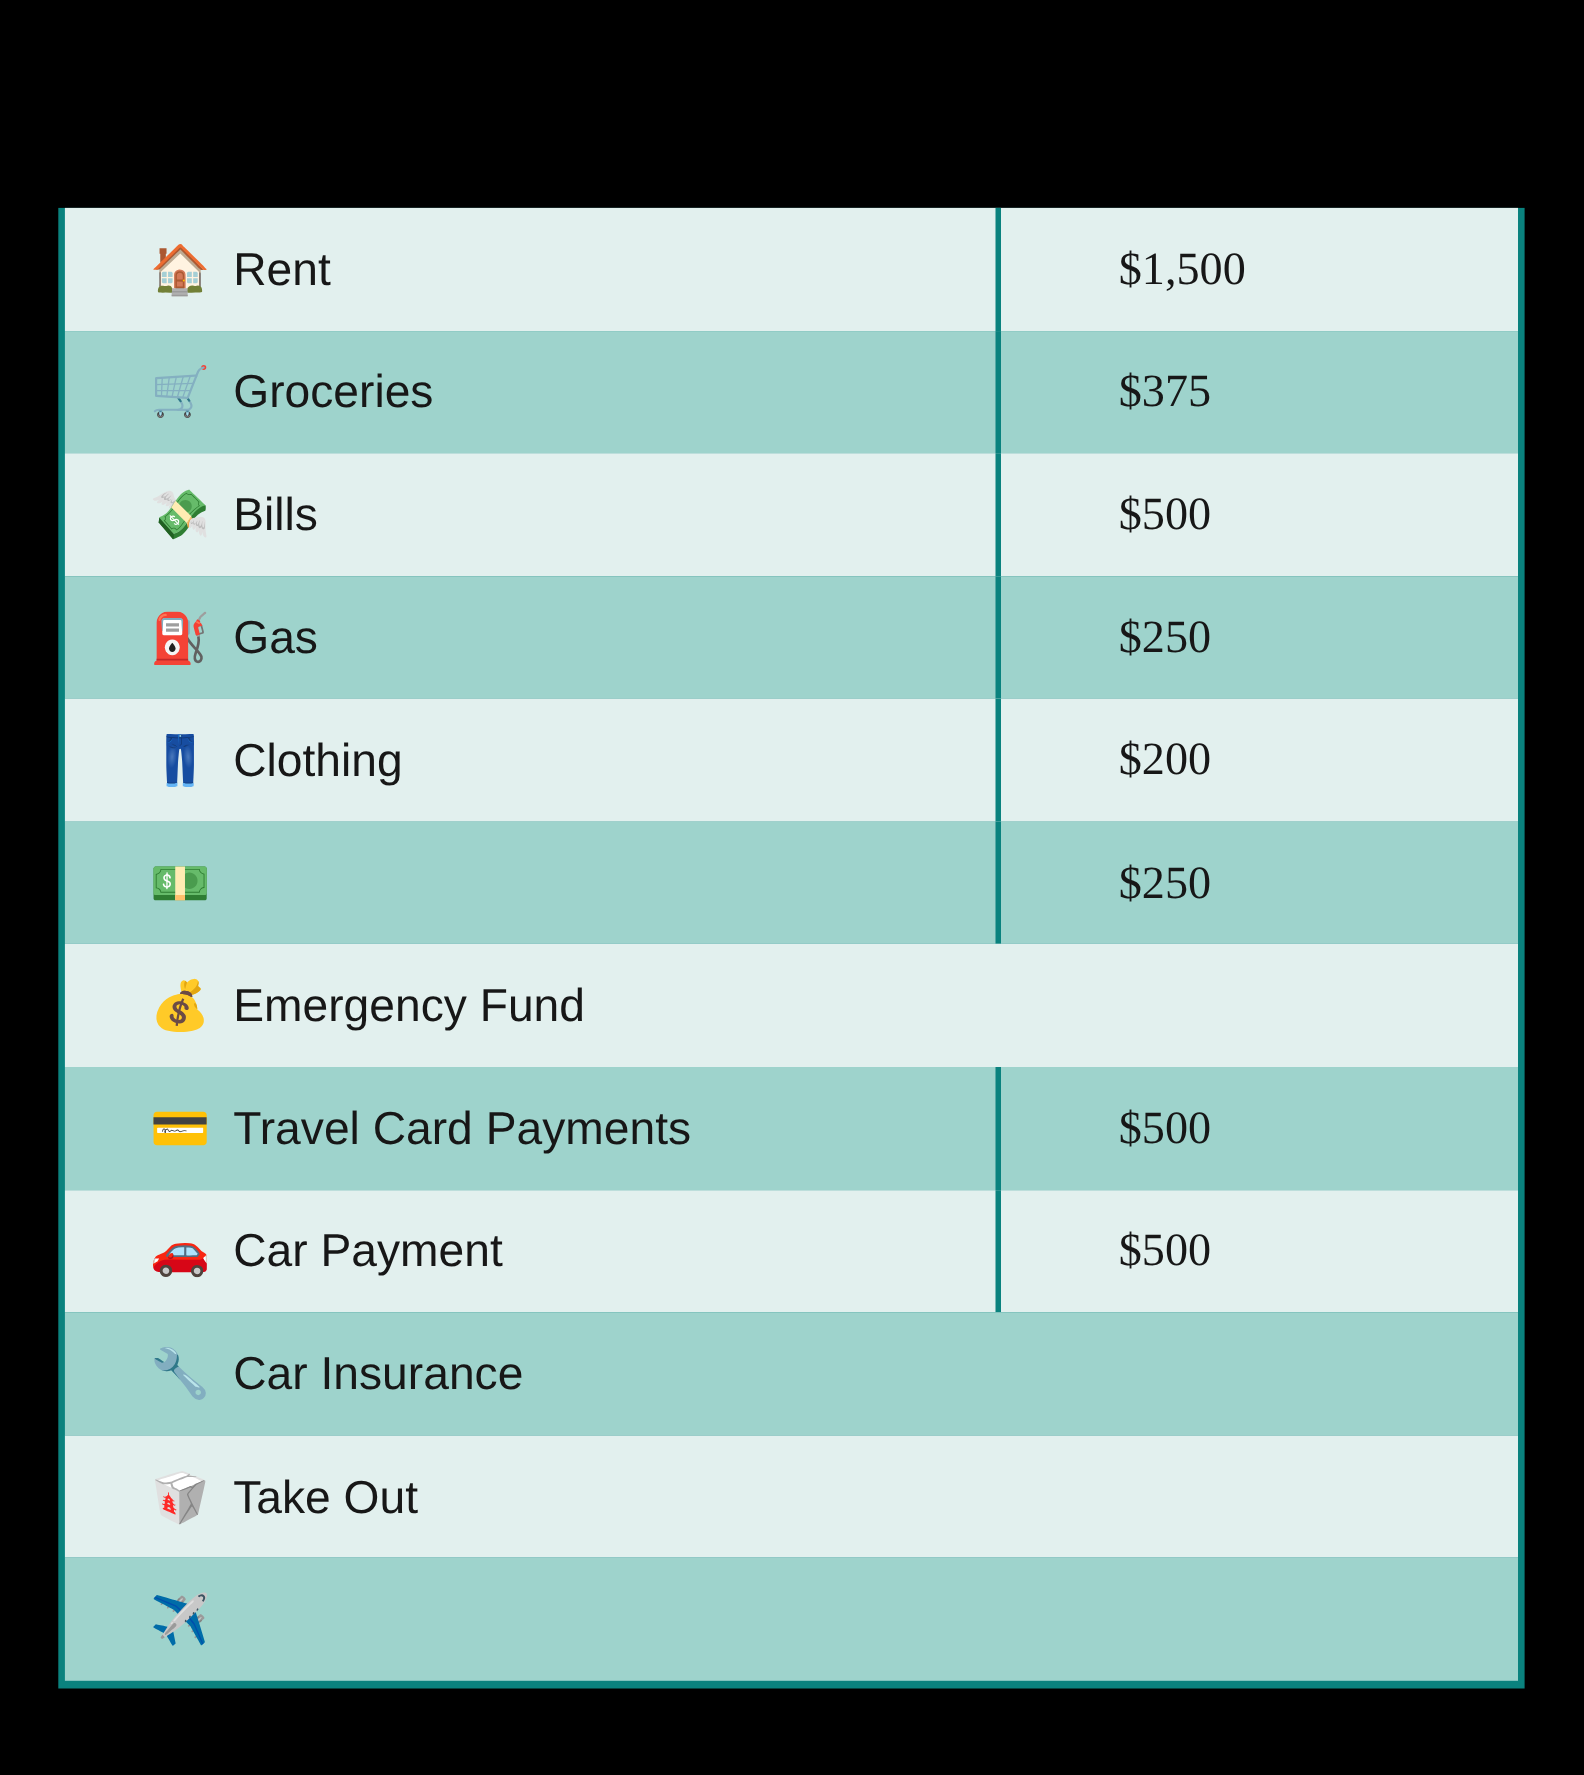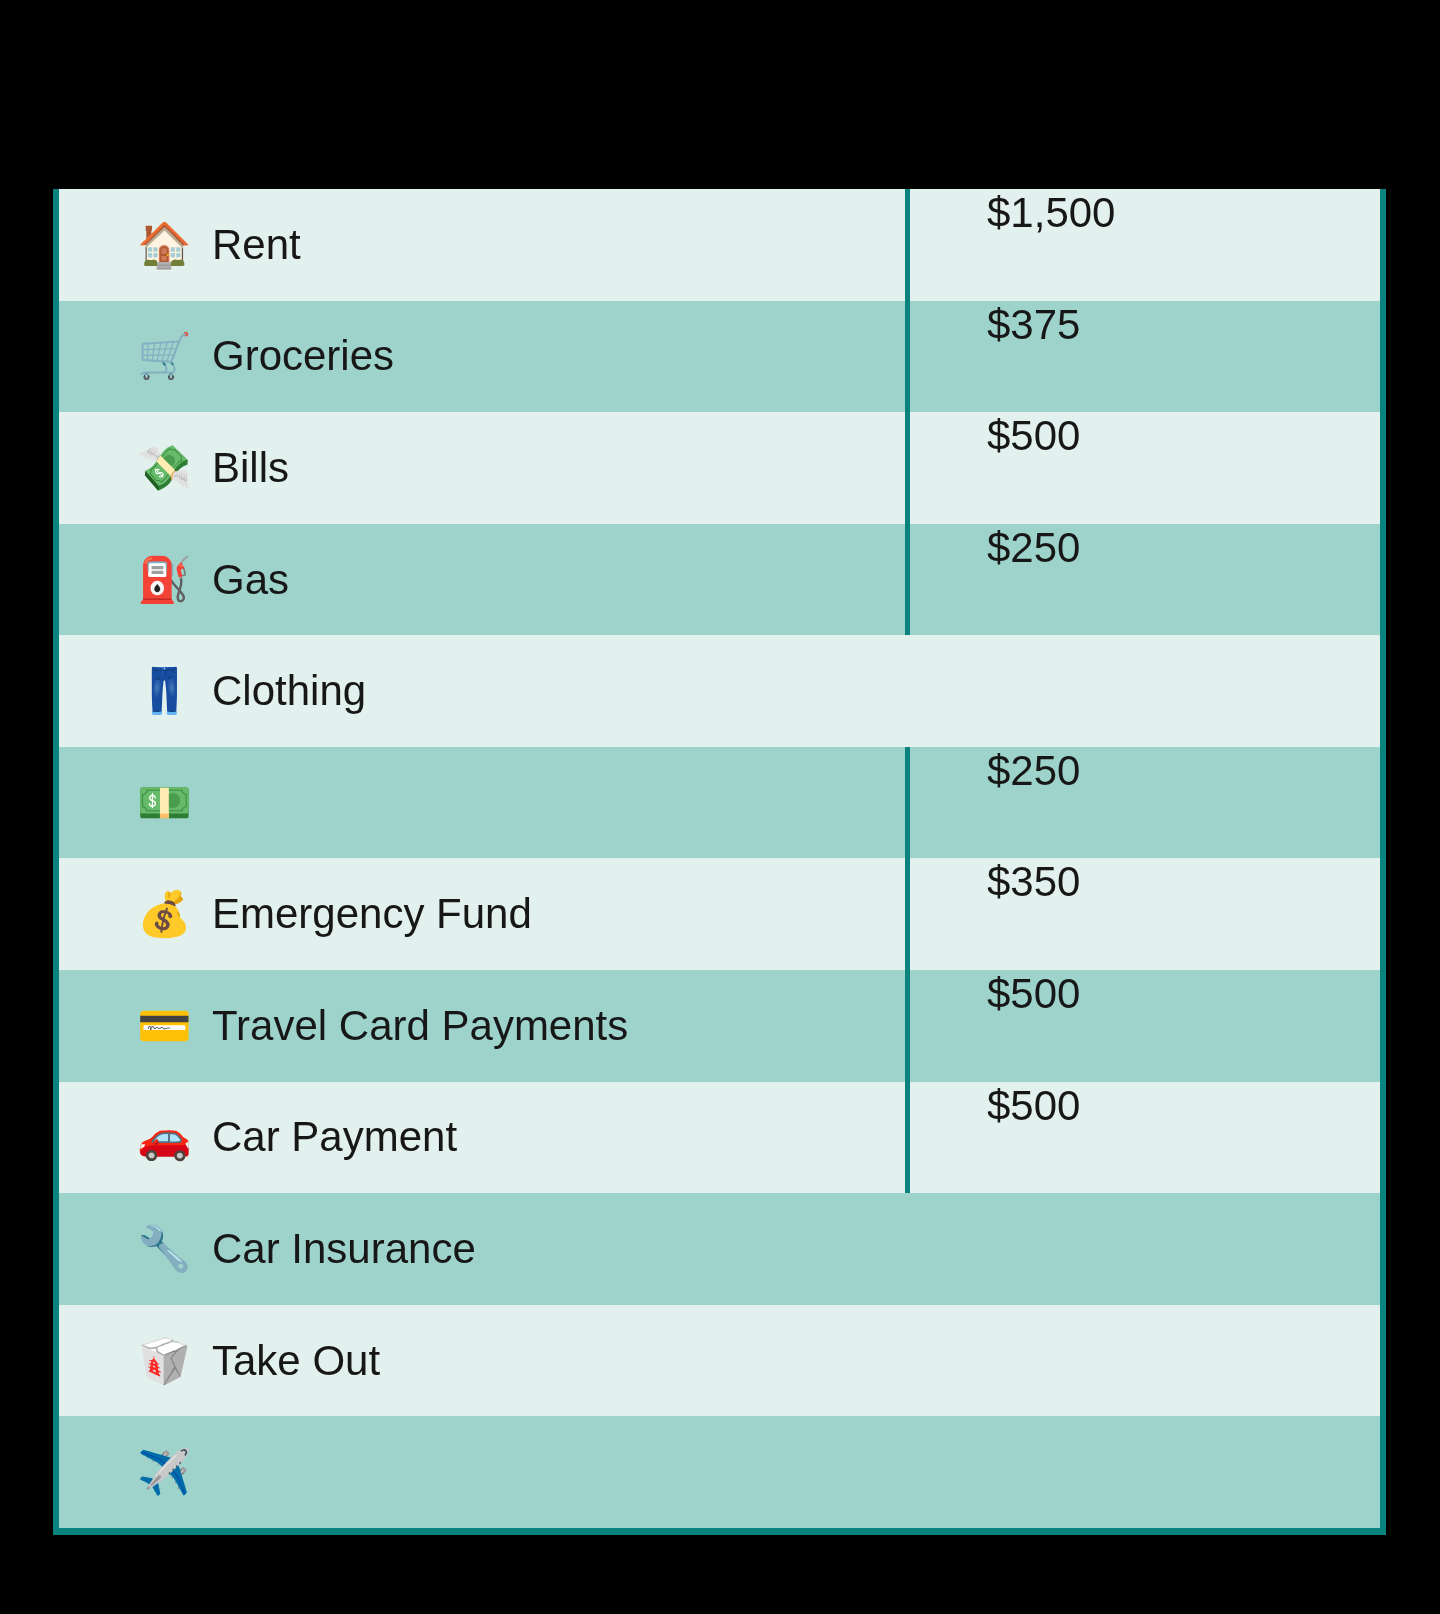--- a/index.html
+++ b/index.html
@@ -56,23 +56,24 @@
     flex:0 0 auto;
   }
   .label{
     font-size:42px;
     color:var(--text);
     margin-left:25px;
     white-space:nowrap;
   }
   .amount-cell{
     flex:1;
-    display:flex;align-items:flex-start;
+    display:flex;align-items:center;
     border-left:5px solid var(--teal);
-    padding-left:77px;
+    padding-left:107px;
+    font-family:Liberation Serif, serif;
   }
   .amount{
     font-size:42px;
     color:var(--text);
     white-space:nowrap;
   }
 </style>
 </head>
 <body>
 
@@ -112,36 +113,36 @@
     </div>
     <div class="amount-cell">
       <span class="amount">$250</span>
     </div>
   </div>
       <div class="row light">
     <div class="label-cell">
       <span class="emoji">👖</span>
       <span class="label">Clothing</span>
     </div>
+    <div class="amount-cell">
+      <span class="amount">$200</span>
+    </div>
   </div>
       <div class="row dark">
     <div class="label-cell">
       <span class="emoji">💵</span>
     </div>
     <div class="amount-cell">
       <span class="amount">$250</span>
     </div>
   </div>
       <div class="row light">
     <div class="label-cell">
       <span class="emoji">💰</span>
       <span class="label">Emergency Fund</span>
-    </div>
-    <div class="amount-cell">
-      <span class="amount">$350</span>
     </div>
   </div>
       <div class="row dark">
     <div class="label-cell">
       <span class="emoji">💳</span>
       <span class="label">Travel Card Payments</span>
     </div>
     <div class="amount-cell">
       <span class="amount">$500</span>
     </div>

